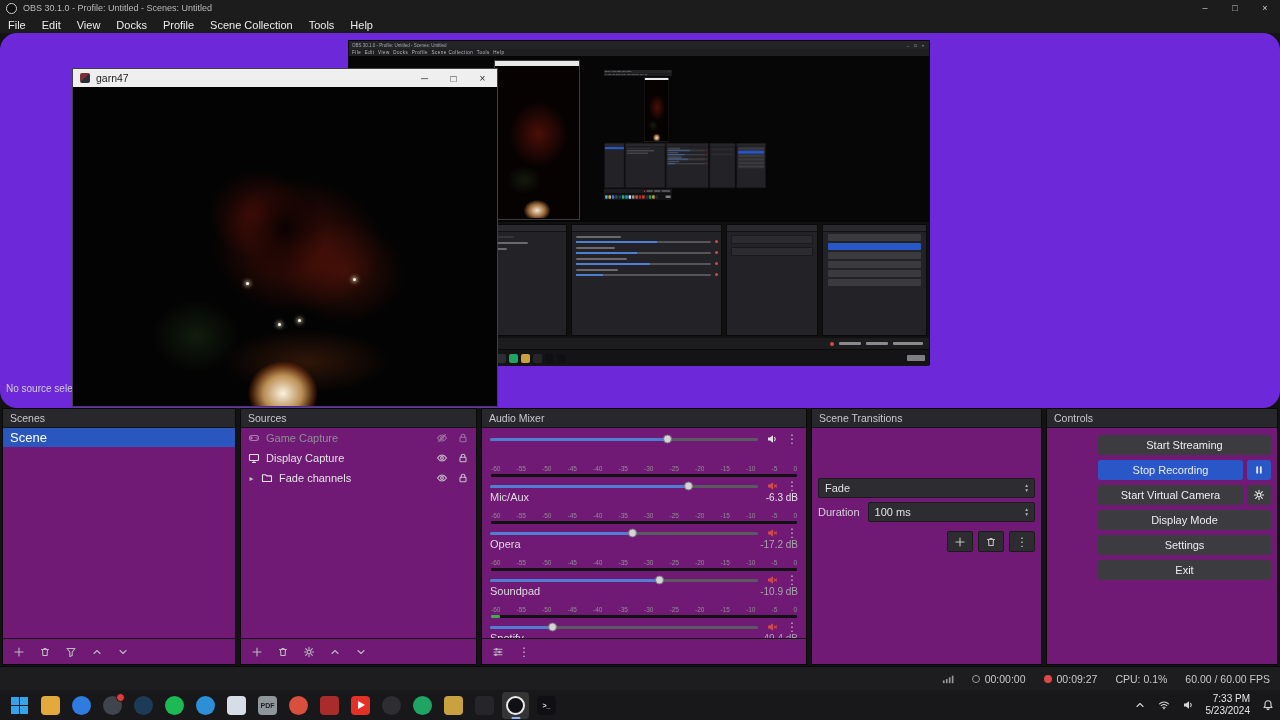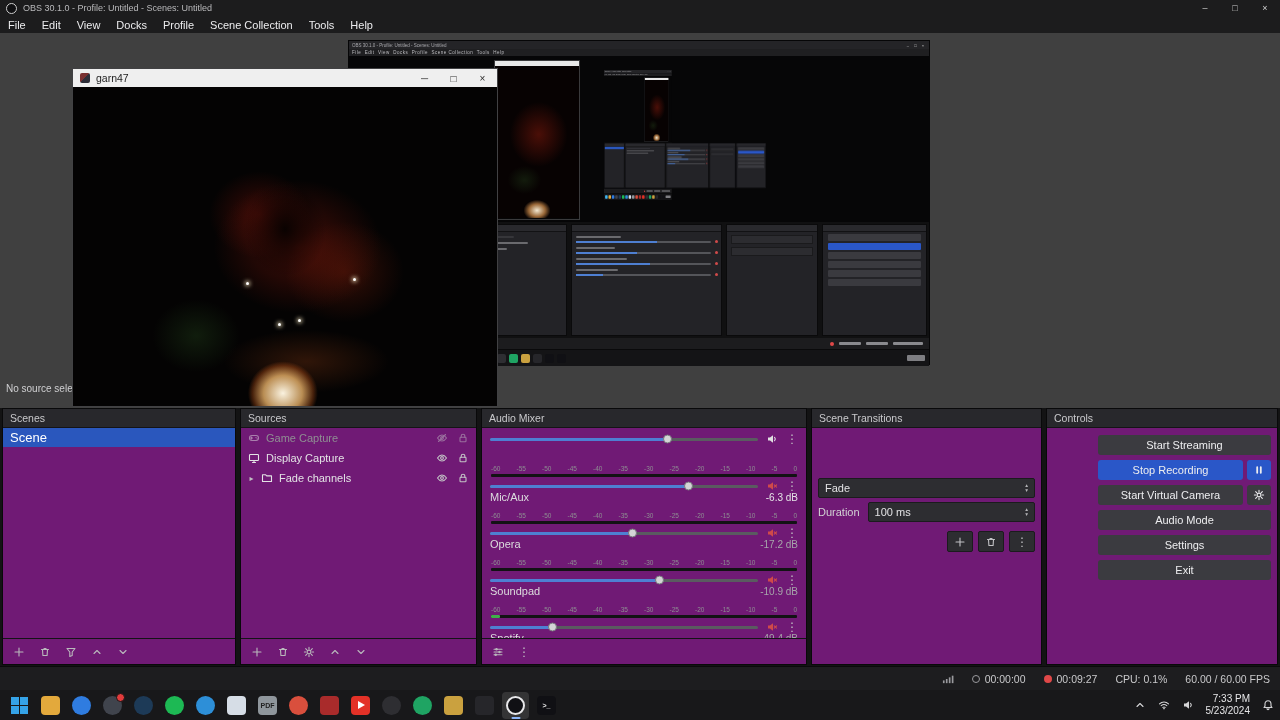--- a/index.html
+++ b/index.html
@@ -14,21 +14,21 @@
   #titlebar .appicon{width:9px;height:9px;border:1.5px solid #cfcfcf;border-radius:50%;background:#101012;margin:0 6px 0 6px;}
   #titlebar .wbtns{margin-left:auto;display:flex;height:100%;}
   #titlebar .wbtn{width:30px;display:flex;align-items:center;justify-content:center;color:#cfcfcf;font-size:9px;}
 
   
   #menubar{position:absolute;left:0;top:16px;width:1280px;height:17px;background:#1c1c1d;
            display:flex;align-items:center;font-size:11px;color:#ececee;}
   #menubar .mi{padding:0 8px;height:100%;display:flex;align-items:center;}
 
   
-  #canvas{position:absolute;left:0;top:33px;width:1280px;height:375px;background:#404040;overflow:hidden;}
+  #canvas{position:absolute;left:0;top:33px;width:1280px;height:375px;background:#6d28d9;overflow:hidden;border-radius:17px;}
   #no-source{position:absolute;left:6px;top:350px;font-size:10px;color:#cfcfd1;z-index:4;}
 
   
   #mini-obs{position:absolute;left:348px;top:7px;width:582px;height:325px;background:#1b1b1d;
             border:1px solid #060607;box-sizing:border-box;z-index:2;font-size:4.5px;}
   .m-tb{height:8px;background:#242427;display:flex;align-items:center;color:#a9a9ad;padding:0 3px;}
   .m-tb .m-dots{margin-left:auto;letter-spacing:2px;color:#cfcfcf;font-size:4px;}
   .m-menu{height:7px;background:#1f1f21;color:#bdbdc1;display:flex;align-items:center;padding:0 3px;letter-spacing:.5px;}
   .m-prev{position:relative;height:166px;background:#060607;overflow:hidden;}
   .m-garn{position:absolute;left:145px;top:4px;width:84px;height:158px;border:1px solid #3a3a3c;}
@@ -776,21 +776,21 @@
     <div class="crow">
       <div class="cbtn">Start Virtual Camera</div>
       <div class="sqbtn">
           <svg class="ic" viewBox="0 0 12 12">
             <circle cx="6" cy="6" r="1.9"></circle>
             <path d="M6 1.4v1.5M6 9.1v1.5M1.4 6h1.5M9.1 6h1.5M2.7 2.7l1.1 1.1M8.2 8.2l1.1 1.1M9.3 2.7L8.2 3.8M3.8 8.2L2.7 9.3"></path>
           </svg>
         </div>
     </div>
     <div class="crow">
-        <div class="cbtn">Audio Mode</div>
+        <div class="cbtn">Display Mode</div>
       </div>
     <div class="crow">
         <div class="cbtn">Settings</div>
       </div>
     <div class="crow">
         <div class="cbtn">Exit</div>
       </div>
   </div>
 </div>
 

